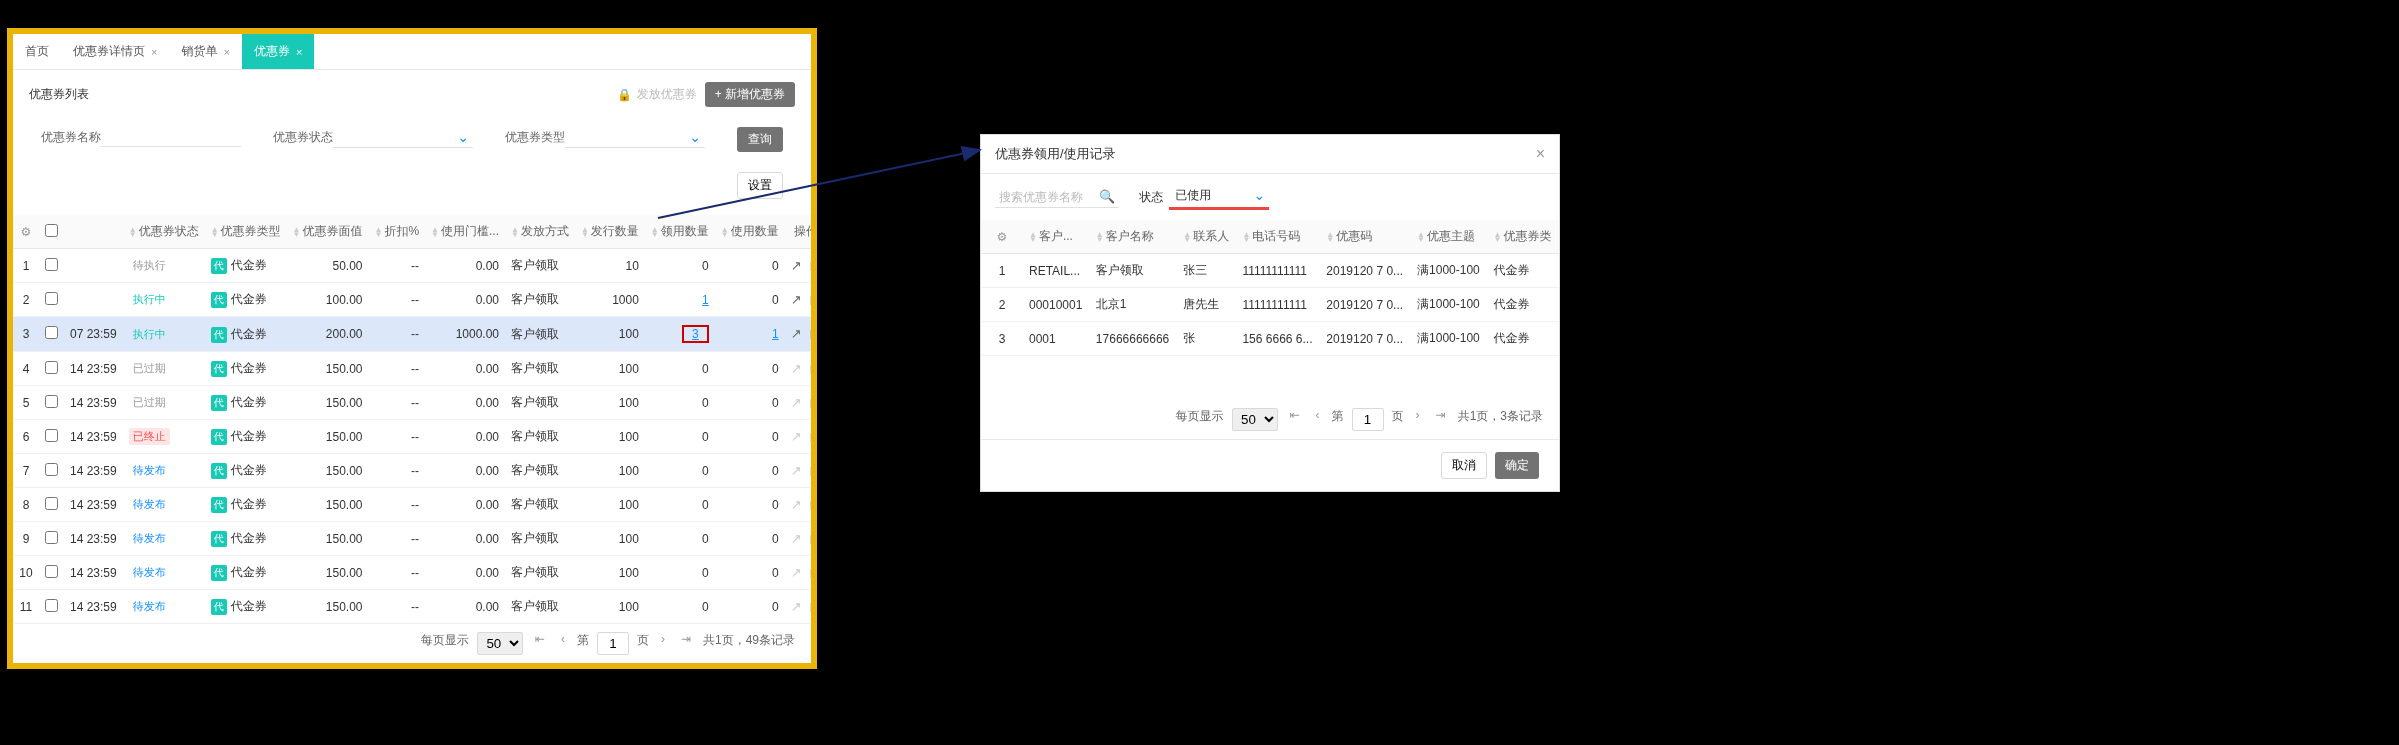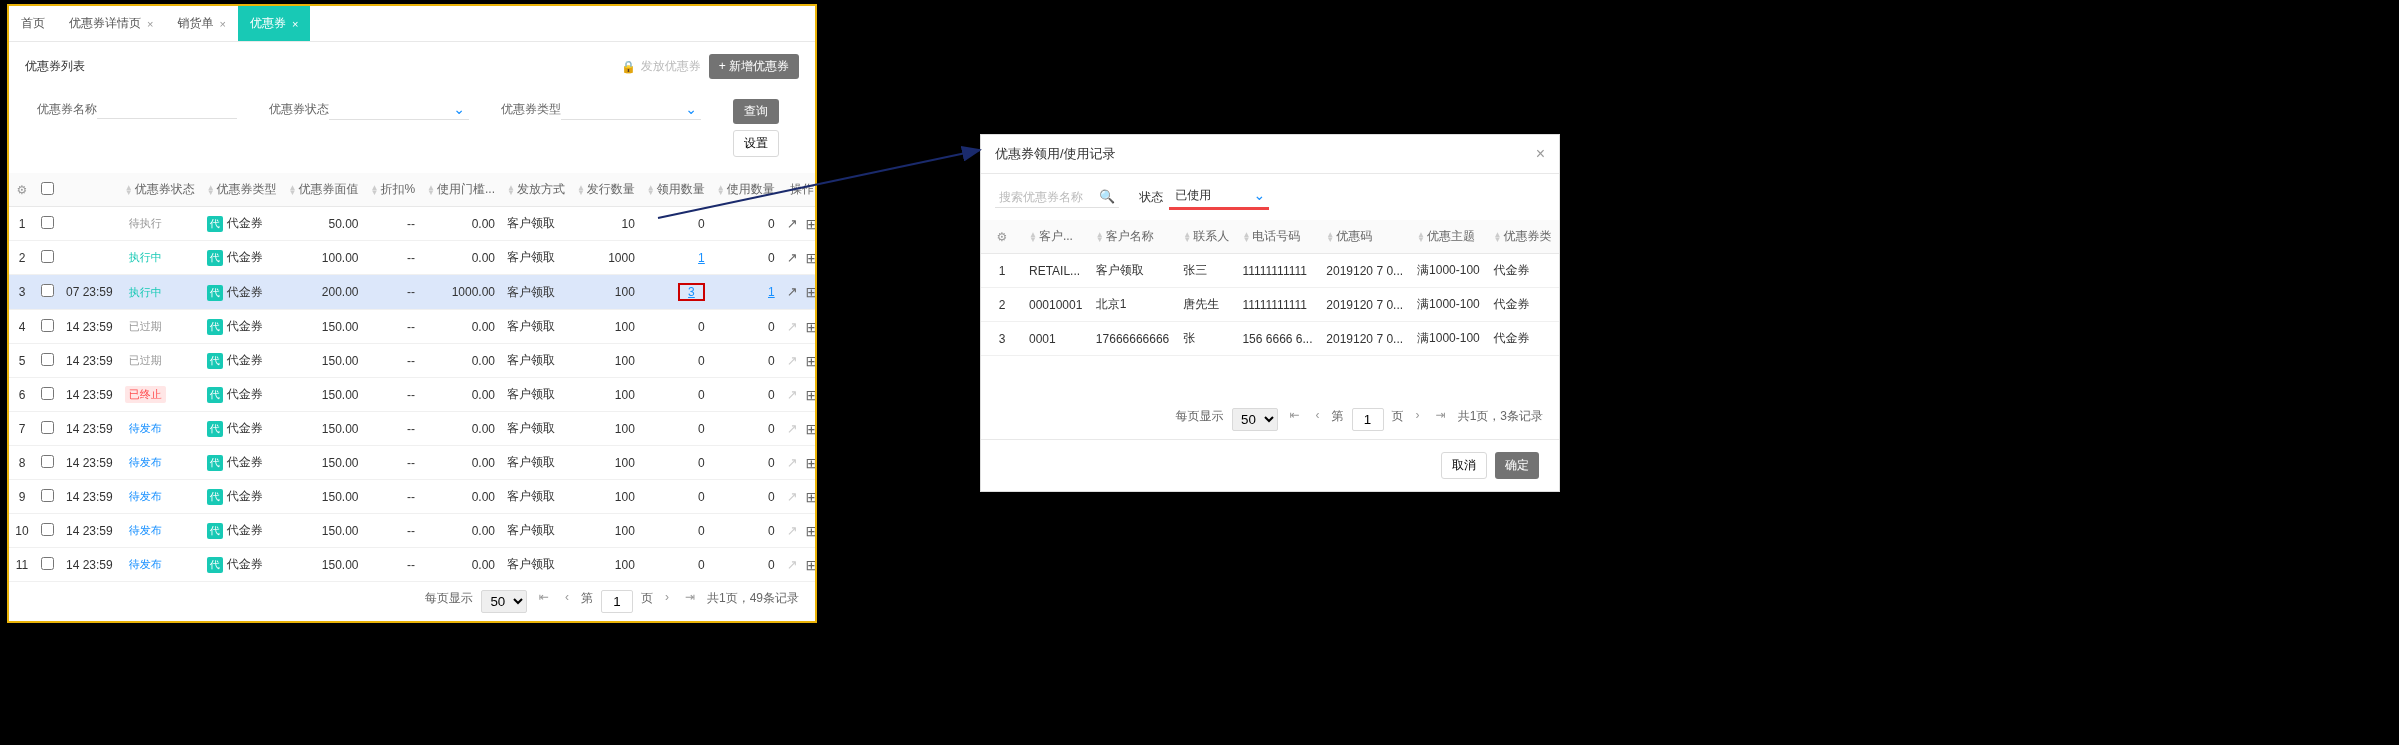--- a/index.html
+++ b/index.html
@@ -1,38 +1,38 @@
 <!DOCTYPE html>
 <html><head>
   <meta charset="utf-8">
   <style>
     * { box-sizing: border-box; margin: 0; padding: 0; }
     body { font-family: -apple-system, "Microsoft YaHei", sans-serif; font-size: 12px; color: #333; background: #000; width: 2399px; height: 745px; position: relative; }
     
-    .left-panel { position: absolute; left: 7px; top: 4px; width: 810px; background: #fff; border: 2px solid #eab308; }
+    .left-panel { position: absolute; left: 7px; top: 28px; width: 810px; background: #fff; border: 6px solid #eab308; }
     .tabs { display: flex; border-bottom: 1px solid #e8e8e8; height: 36px; align-items: center; }
     .tab { padding: 0 12px; height: 100%; display: flex; align-items: center; cursor: pointer; position: relative; color: #555; gap: 6px; }
     .tab.active { background: #18c9b5; color: #fff; }
     .tab .close { font-size: 11px; color: #999; }
     .tab.active .close { color: #fff; }
     
     .header-row { display: flex; justify-content: space-between; align-items: center; padding: 12px 16px; }
     .page-title { font-size: 12px; font-weight: 500; }
     .header-actions { display: flex; gap: 8px; align-items: center; }
     .lock-label { color: #bbb; display: flex; align-items: center; gap: 4px; }
     .btn-primary { background: #737373; color: #fff; border: none; padding: 4px 10px; border-radius: 3px; cursor: pointer; font-size: 12px; }
     .btn-plain { background: #fff; border: 1px solid #d9d9d9; padding: 4px 10px; border-radius: 3px; cursor: pointer; font-size: 12px; }
     
     .filters { display: flex; padding: 8px 28px 16px; gap: 32px; align-items: flex-start; }
     .filter-group { display: flex; align-items: center; }
     .filter-label { color: #666; white-space: nowrap; }
     .filter-input { border: none; border-bottom: 1px solid #e0e0e0; padding: 2px 4px; width: 140px; outline: none; }
     .filter-select { border: none; border-bottom: 1px solid #e0e0e0; padding: 2px 4px; width: 140px; display: flex; justify-content: flex-end; cursor: pointer; }
     .chevron { color: #1890ff; font-size: 14px; }
-    .filter-buttons { display: flex; flex-direction: column; gap: 6px; }
+    .filter-buttons { display: flex; flex-direction: column; gap: 20px; }
     
     .table-wrap { overflow-x: auto; }
     table { width: 100%; border-collapse: collapse; }
     th { background: #fafafa; padding: 8px 6px; text-align: left; font-weight: 500; color: #666; border-bottom: 1px solid #e8e8e8; white-space: nowrap; font-size: 12px; }
     td { padding: 8px 6px; border-bottom: 1px solid #f0f0f0; white-space: nowrap; font-size: 12px; }
     .col-num { text-align: center; width: 42px; }
     .col-right { text-align: right; }
     .col-center { text-align: center; }
     .gear-cell { text-align: center; }
     .checkbox-cell { text-align: center; }

